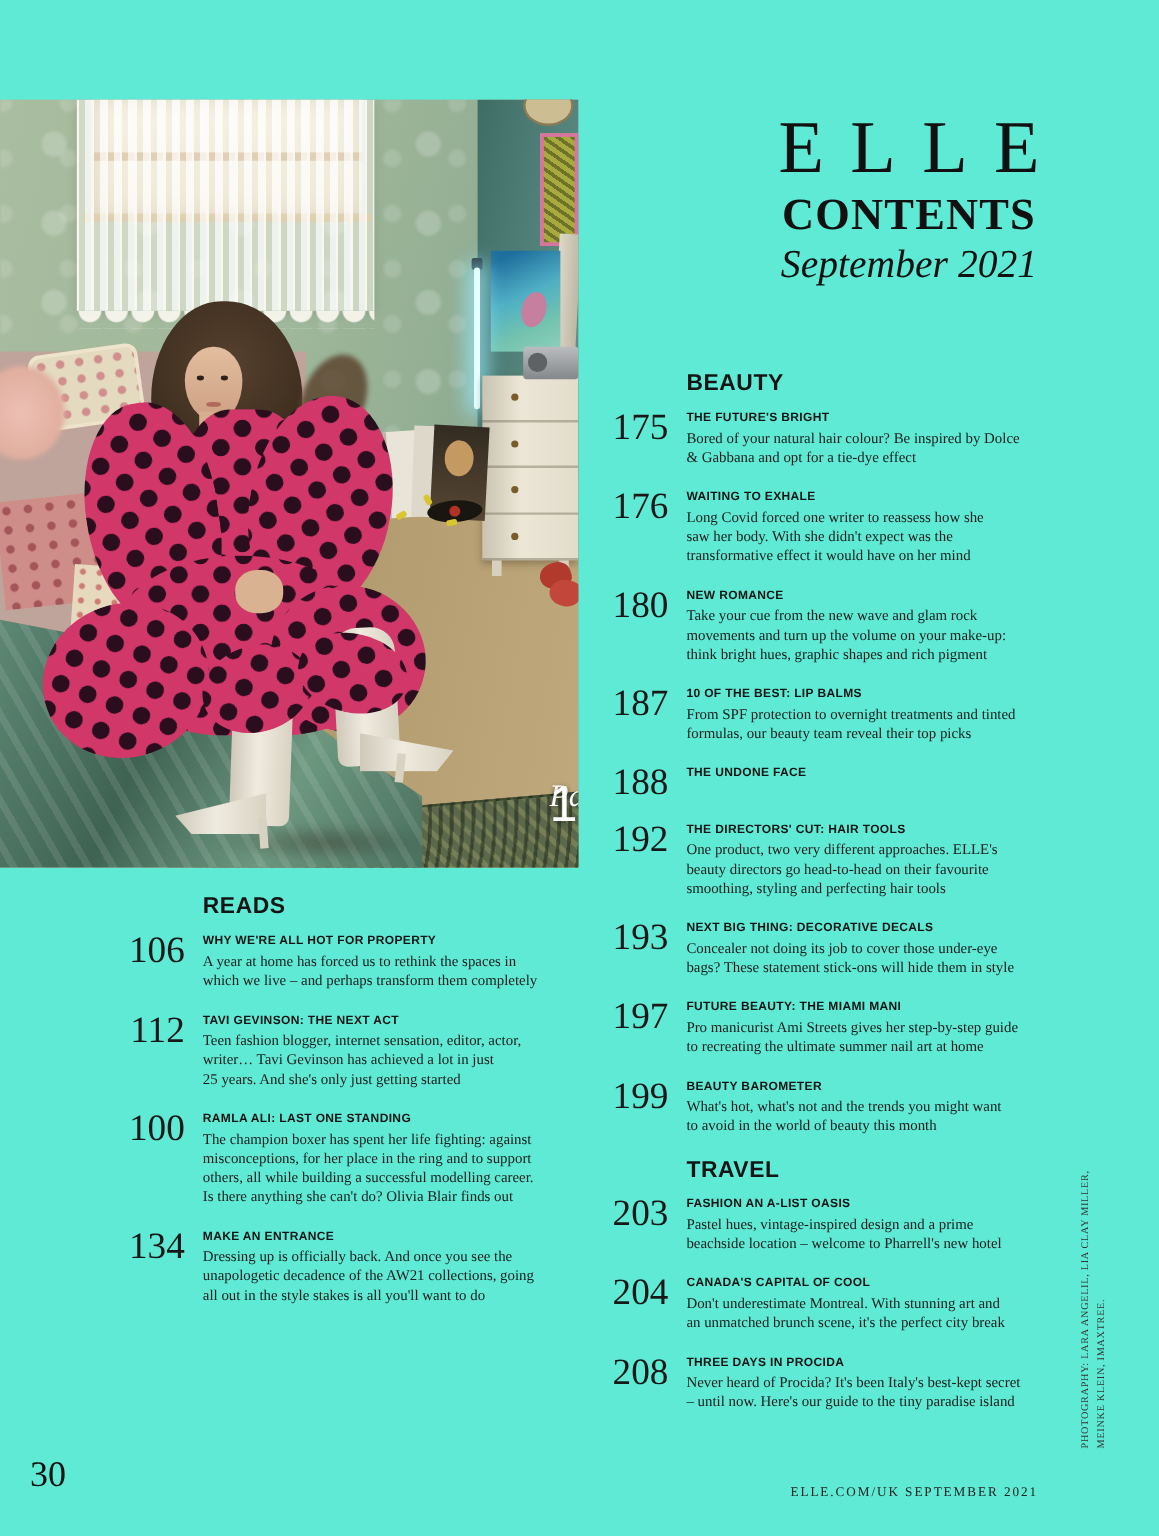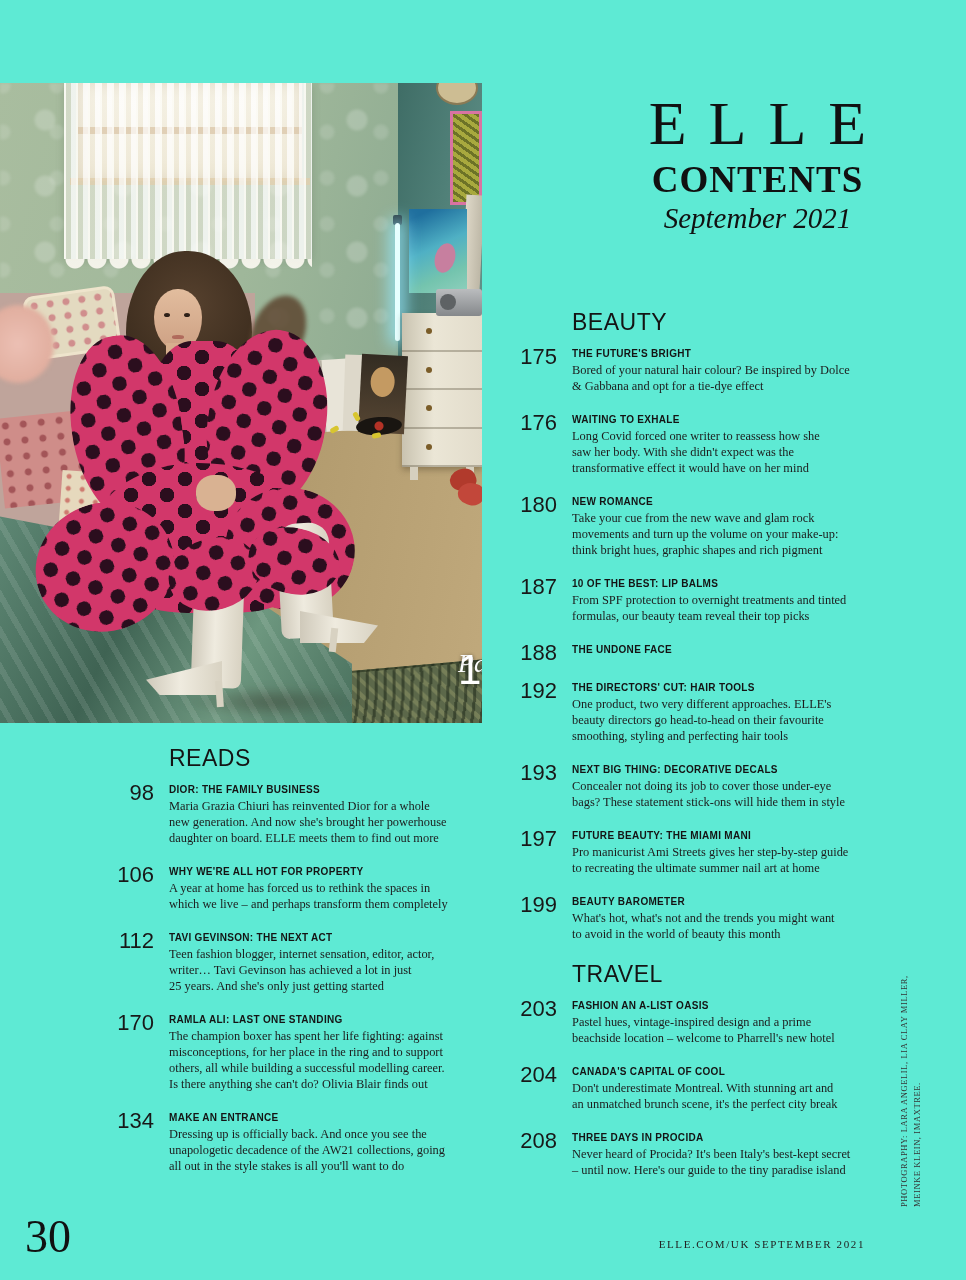--- a/index.html
+++ b/index.html
@@ -9,21 +9,21 @@
     background:#5eead4; overflow:hidden;
     font-family:"Liberation Serif", serif; color:#1c1c1c;
   }
 
   
   .masthead { position:absolute; left:630px; top:92px; width:255px; text-align:center; }
   .brand { font-family:"Liberation Serif", serif; font-size:62px; font-weight:400;
            letter-spacing:22px; margin-right:-22px; color:#111; line-height:1; }
   .contents-title { font-family:"Liberation Serif", serif; font-size:37px; letter-spacing:1px;
            color:#111; line-height:1.1; margin-top:6px;font-weight:bold; }
-  .issue-date { font-family:"Liberation Serif", serif; font-style:italic; font-size:29px;
+  .issue-date { font-family:"Liberation Serif", serif; font-style:italic; font-size:33px;
            color:#111; line-height:1.1; margin-top:2px; }
 
   
   .photo {
     position:absolute; left:0; top:83px; width:482px; height:640px; overflow:hidden;
     background:linear-gradient(105deg,#a9bd9f 0%,#9fb79a 45%,#8fac92 70%,#87a58e 100%);
   }
   .photo * { position:absolute; }
   .dapples { left:0; top:0; width:482px; height:330px;
     background-image:
@@ -167,38 +167,38 @@
   .caption { right:24px; top:566px; display:flex; align-items:baseline; gap:6px; color:#fff;
     text-shadow:0 1px 4px rgba(0,0,0,.4); }
   .caption-label { font-family:"Liberation Serif", serif; font-style:italic; font-size:26px; }
   .caption-num { font-family:"Liberation Sans", sans-serif; font-weight:400; font-size:42px;
     letter-spacing:1px; line-height:1; }
 
   
   .col { position:absolute; }
   .col-left  { left:92px;  top:745px; width:402px; }
   .col-right { left:495px; top:309px; width:400px; }
-  .section-heading { font-family:"Liberation Sans", sans-serif; font-weight:400; font-size:23px;
+  .section-heading { font-family:"Liberation Sans", sans-serif; font-weight:700; font-size:19px;
     letter-spacing:.5px; color:#141414; margin:0 0 10px 77px; line-height:1.2; }
   .section + .section .section-heading { margin-top:14px; }
   .entry { display:flex; margin-bottom:19px; }
   .entry-num { width:62px; flex:0 0 62px; text-align:right; margin-right:15px;
-    font-family:Liberation Sans, sans-serif; font-size:22px; line-height:.9; color:#181818; }
+    font-family:Liberation Serif, serif; font-size:31px; line-height:.9; color:#181818; }
   .entry-body { width:330px; }
   .entry-title { font-family:"Liberation Sans", sans-serif; font-weight:700; font-size:10px;
     letter-spacing:.3px; color:#141414; margin-bottom:2px; line-height:1.3; }
   .entry-desc { font-family:"Liberation Serif", serif; font-size:12.4px; line-height:16px;
     color:#1c1c1c; white-space:pre-line; }
 
   
   .credit { position:absolute; left:795px; top:1076px; width:234px; height:28px;
     transform:rotate(-90deg); font-family:"Liberation Serif", serif; font-size:8.5px;
     letter-spacing:.6px; line-height:1.55; color:#333; white-space:pre-line; }
   .footer-page-num { position:absolute; left:25px; top:1214px;
-    font-family:"Liberation Serif", serif; font-size:46px; line-height:1; color:#111; }
+    font-family:"Liberation Serif", serif; font-size:30px; line-height:1; color:#111; }
   .footer-right { position:absolute; right:101px; top:1238px;
     font-family:"Liberation Serif", serif; font-size:11px; letter-spacing:1.6px; color:#222; }
 </style>
 </head>
 <body>
 
 <div class="page">
 
   <div class="masthead">
     <div class="brand">ELLE</div>
@@ -273,29 +273,20 @@
     <div class="caption">
       <span class="caption-label">Page</span>
       <span class="caption-num">134</span>
     </div>
   </div>
 
   <div class="col col-left">
   <div class="section">
     <div class="section-heading">READS</div>
     <div class="entries">
-  <div class="entry">
-    <div class="entry-num">98</div>
-    <div class="entry-body">
-      <div class="entry-title">DIOR: THE FAMILY BUSINESS</div>
-      <div class="entry-desc">Maria Grazia Chiuri has reinvented Dior for a whole
-new generation. And now she's brought her powerhouse
-daughter on board. ELLE meets them to find out more</div>
-    </div>
-  </div>
 
   <div class="entry">
     <div class="entry-num">106</div>
     <div class="entry-body">
       <div class="entry-title">WHY WE'RE ALL HOT FOR PROPERTY</div>
       <div class="entry-desc">A year at home has forced us to rethink the spaces in
 which we live – and perhaps transform them completely</div>
     </div>
   </div>
 
@@ -307,21 +298,21 @@
 writer… Tavi Gevinson has achieved a lot in just
 25 years. And she's only just getting started</div>
     </div>
   </div>
 </div>
   </div>
 
   <div class="section">
     <div class="entries">
   <div class="entry">
-    <div class="entry-num">170</div>
+    <div class="entry-num">100</div>
     <div class="entry-body">
       <div class="entry-title">RAMLA ALI: LAST ONE STANDING</div>
       <div class="entry-desc">The champion boxer has spent her life fighting: against
 misconceptions, for her place in the ring and to support
 others, all while building a successful modelling career.
 Is there anything she can't do? Olivia Blair finds out</div>
     </div>
   </div>
 
   <div class="entry">

